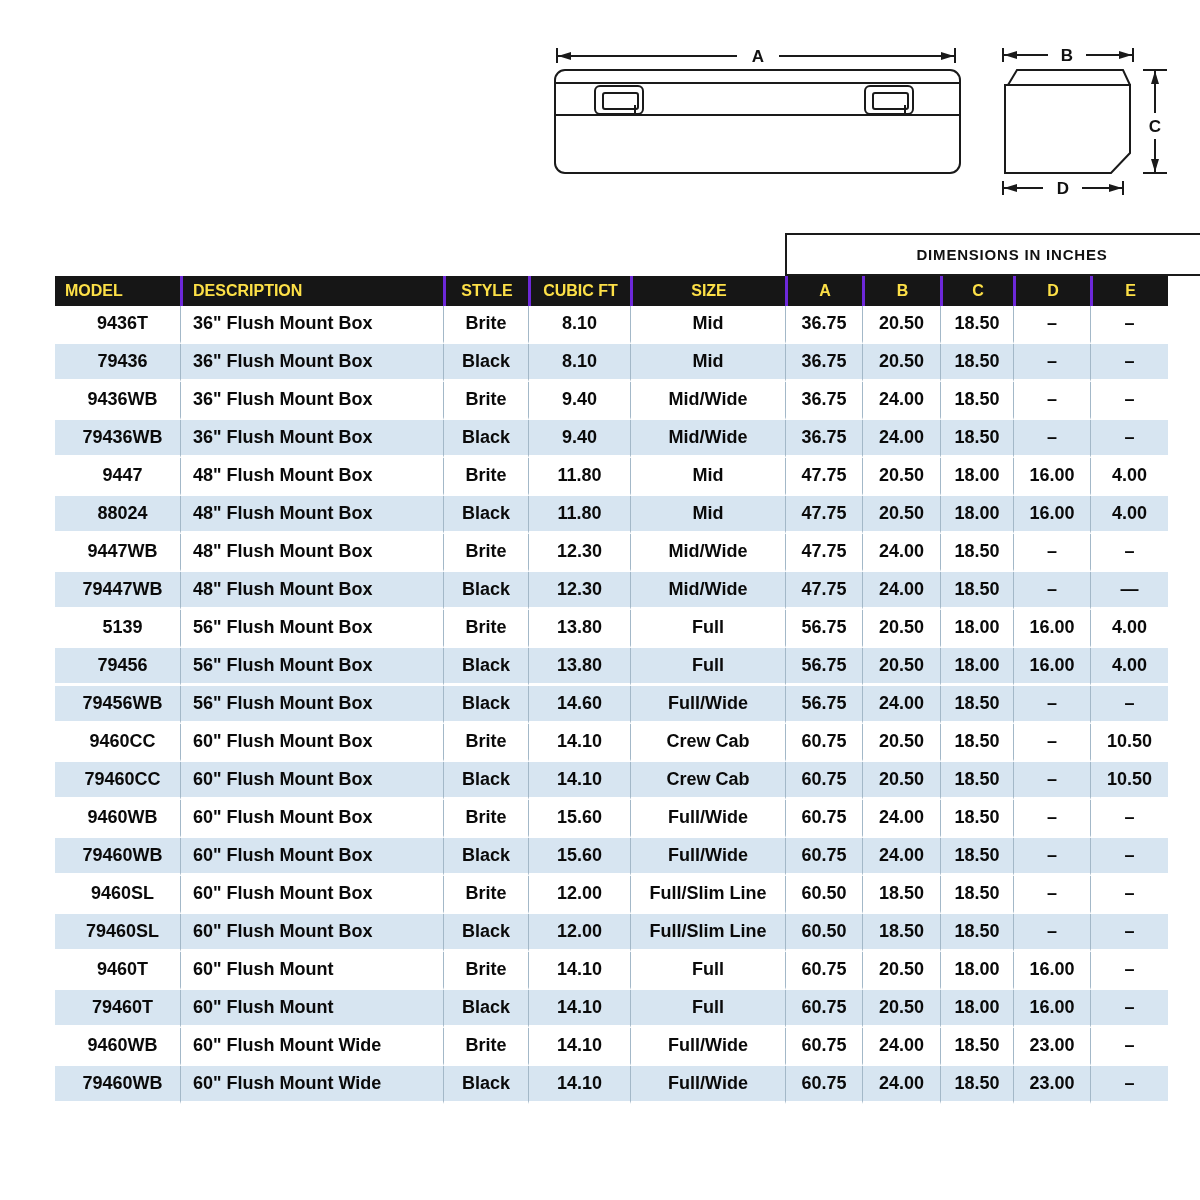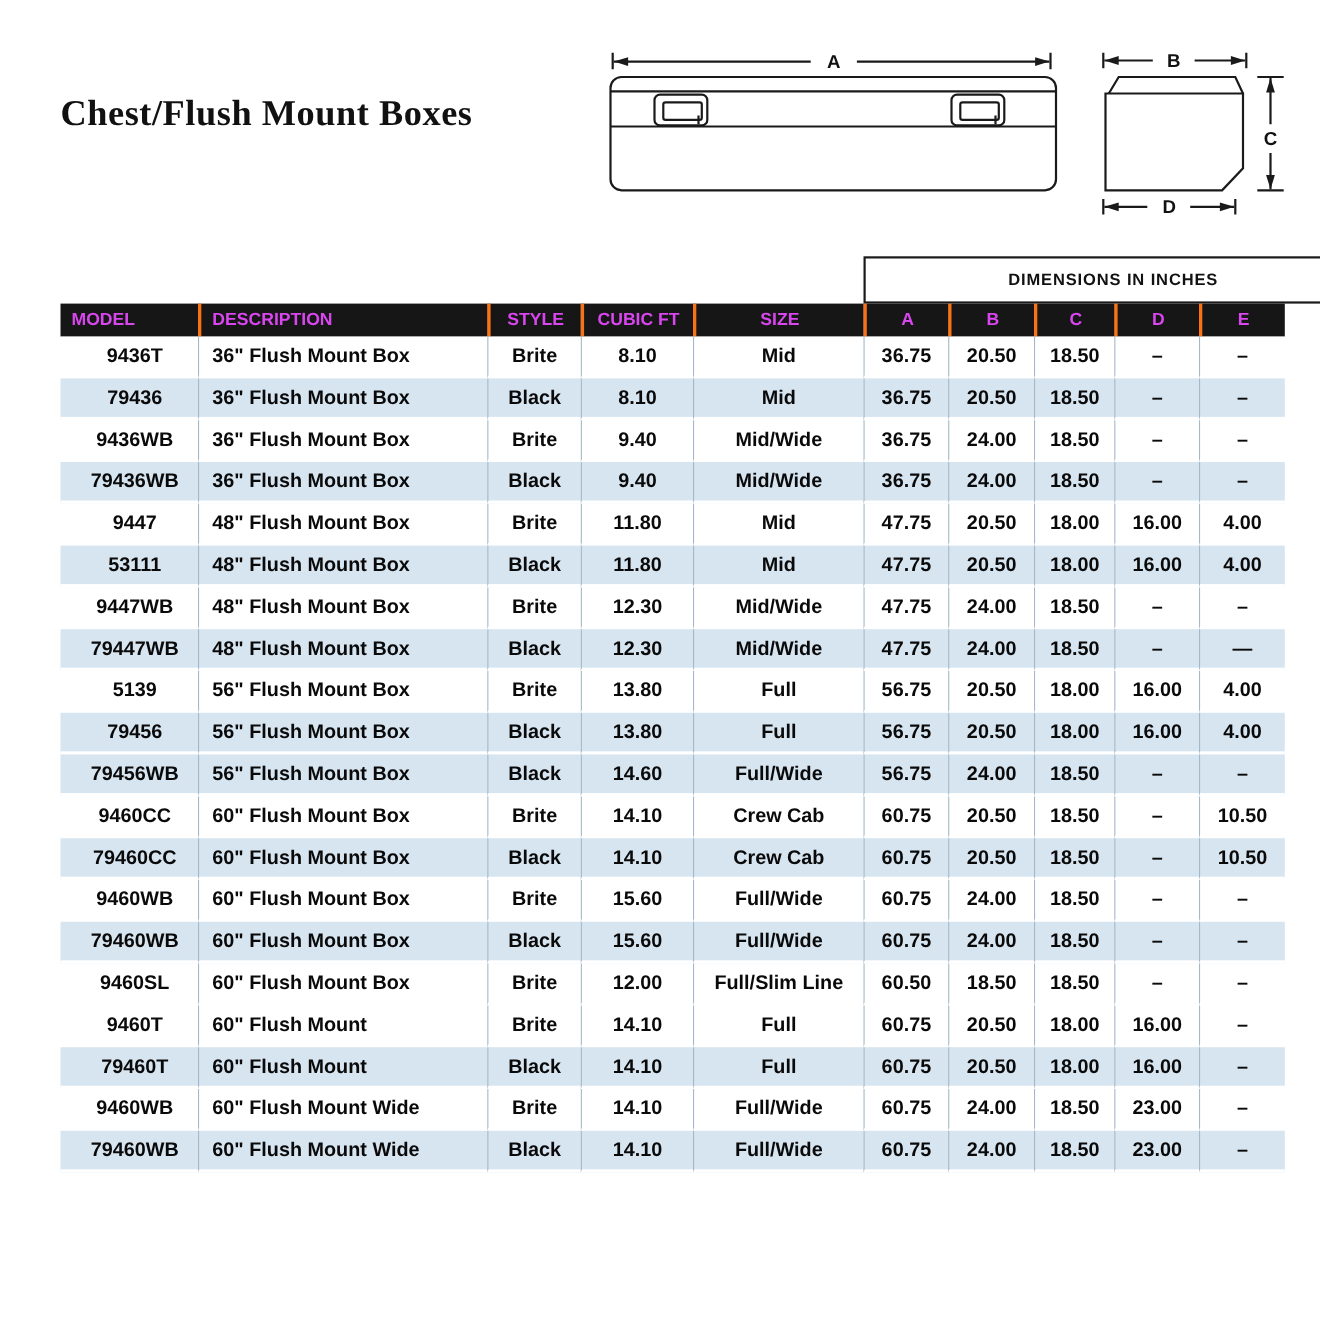--- a/index.html
+++ b/index.html
@@ -17,46 +17,45 @@
     position:absolute; left:785px; top:233px; width:454px; height:43px;
     box-sizing:border-box; border:2px solid #1a1a1a; background:#fff;
     display:flex; align-items:center; justify-content:center;
     font-weight:bold; font-size:15px; color:#111; letter-spacing:0.8px;
   }
   table.spec {
     position:absolute; left:55px; top:276px; width:1113px;
     border-collapse:separate; border-spacing:0; table-layout:fixed;
   }
   table.spec th {
-    background:#161616; color:#d946ef; font-weight:bold; font-size:16px;
+    background:#161616; color:#fde047; font-weight:bold; font-size:16px;
     height:30px; text-align:center; padding:0; white-space:nowrap;
     overflow:hidden;
   }
   table.spec th.left { text-align:left; padding-left:10px; }
-  table.spec th + th { border-left:3px solid #f97316; }
+  table.spec th + th { border-left:3px solid #6d28d9; }
   table.spec td {
     height:35px; font-weight:bold; font-size:18px; color:#0a0a0a;
     text-align:center; padding:0; white-space:nowrap; overflow:hidden;
     border-bottom:3px solid #ffffff; border-left:1px solid #a3b8c8;
     background:#ffffff;
   }
   table.spec td:first-child { border-left:none; text-align:center; padding-left:10px; }
   table.spec td:nth-child(2) { text-align:left; padding-left:12px; }
   table.spec tr.alt td { background:#d7e5f1; }
   .diagram svg text {
     font-family:"Liberation Sans", sans-serif; font-weight:bold;
     font-size:17px; fill:#111;
   }
 </style>
 </head>
 <body>
 
 <div class="page">
 
-  <h1 class="title">Chest/Flush Mount Boxes</h1>
 
   <div class="diagram">
     <svg width="650" height="175" viewBox="0 0 650 175">
       <g stroke="#1a1a1a" stroke-width="2" fill="none">
 
         <line x1="12" y1="15" x2="12" y2="30"></line>
         <line x1="410" y1="15" x2="410" y2="30"></line>
         <line x1="13" y1="23" x2="192" y2="23"></line>
         <line x1="234" y1="23" x2="409" y2="23"></line>
         <polygon points="13,23 26,19 26,27" fill="#1a1a1a" stroke="none"></polygon>
@@ -192,21 +191,21 @@
           <td>Brite</td>
           <td>11.80</td>
           <td>Mid</td>
           <td>47.75</td>
           <td>20.50</td>
           <td>18.00</td>
           <td>16.00</td>
           <td>4.00</td>
         </tr>
         <tr class="alt">
-          <td>53111</td>
+          <td>88024</td>
           <td>48" Flush Mount Box</td>
           <td>Black</td>
           <td>11.80</td>
           <td>Mid</td>
           <td>47.75</td>
           <td>20.50</td>
           <td>18.00</td>
           <td>16.00</td>
           <td>4.00</td>
         </tr>
@@ -323,20 +322,32 @@
           <td>60" Flush Mount Box</td>
           <td>Brite</td>
           <td>12.00</td>
           <td>Full/Slim Line</td>
           <td>60.50</td>
           <td>18.50</td>
           <td>18.50</td>
           <td>–</td>
           <td>–</td>
         </tr>
+        <tr class="alt">
+          <td>79460SL</td>
+          <td>60" Flush Mount Box</td>
+          <td>Black</td>
+          <td>12.00</td>
+          <td>Full/Slim Line</td>
+          <td>60.50</td>
+          <td>18.50</td>
+          <td>18.50</td>
+          <td>–</td>
+          <td>–</td>
+        </tr>
         <tr>
           <td>9460T</td>
           <td>60" Flush Mount</td>
           <td>Brite</td>
           <td>14.10</td>
           <td>Full</td>
           <td>60.75</td>
           <td>20.50</td>
           <td>18.00</td>
           <td>16.00</td>

